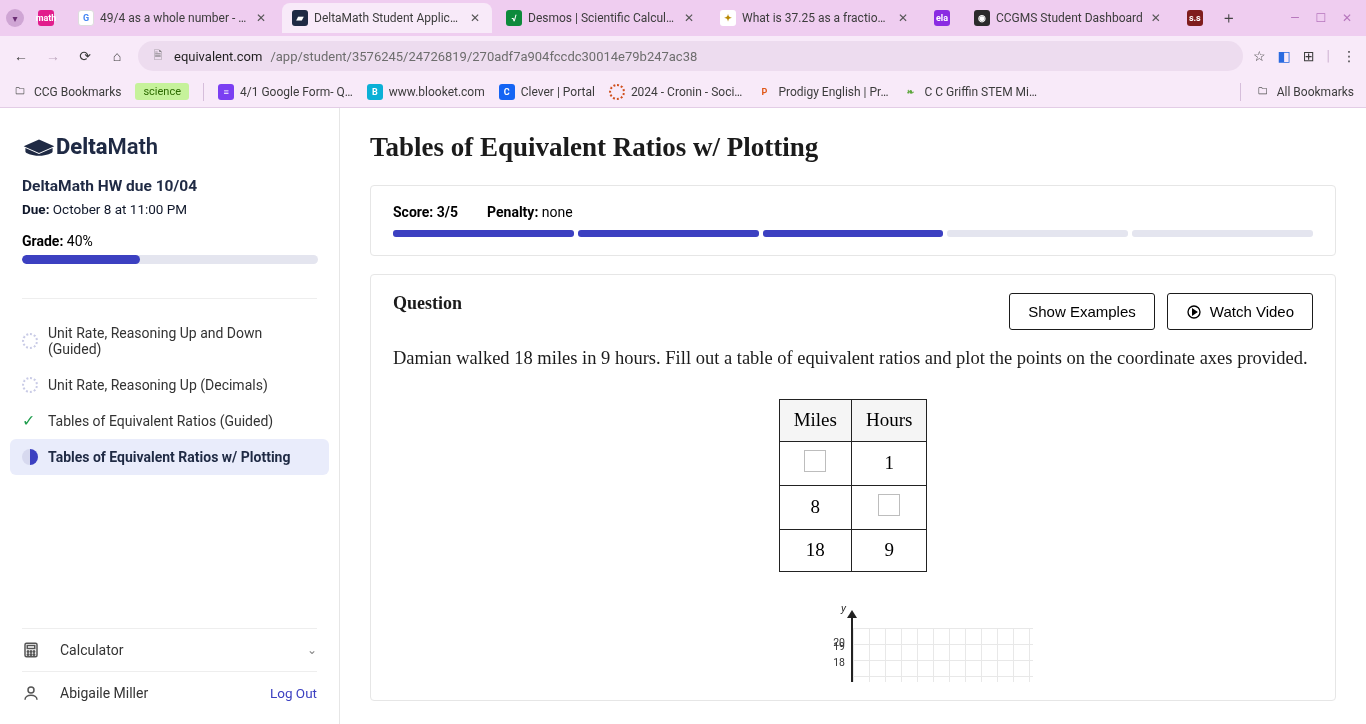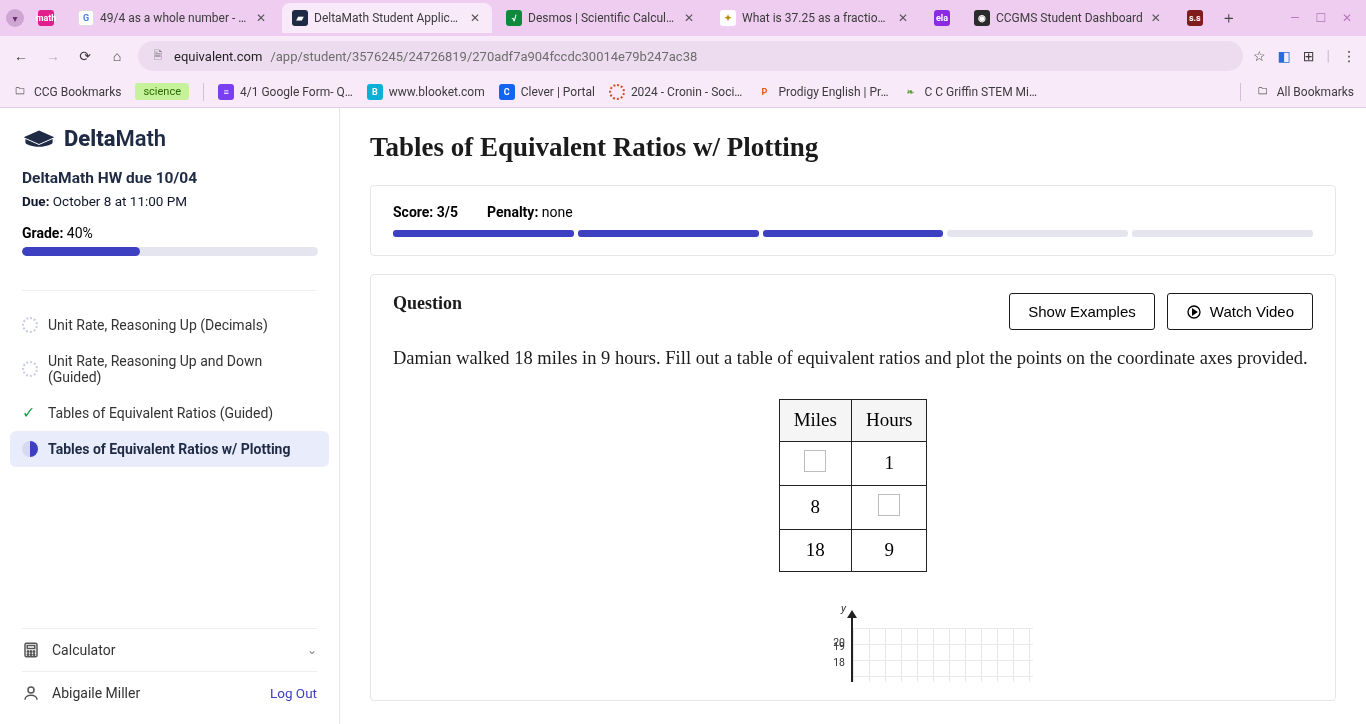--- a/index.html
+++ b/index.html
@@ -29,21 +29,21 @@
 
   .bookbar { display:flex; align-items:center; gap:14px; background:#f8eaf9; height:32px; padding:0 12px; font-size:12px; color:#3c3c3c; border-bottom:1px solid #e3cde6; }
   .bm { display:flex; align-items:center; gap:6px; white-space:nowrap; }
   .bm .bi { width:16px; height:16px; border-radius:3px; display:flex; align-items:center; justify-content:center; font-size:9px; font-weight:700; color:#fff;}
   .bookbar .spacer { flex:1; }
   .bookbar .divider { width:1px; height:18px; background:#d6bedb; }
 
   
   .page { flex:1; display:flex; background:#fff; overflow:hidden; }
   .sidebar { width:340px; border-right:1px solid #e6e6e6; display:flex; flex-direction:column; padding:18px 0 10px; }
-  .brand { display:flex; align-items:center; gap:8px; padding:0 22px 18px; color:#1f2a44; font-size:22px; font-weight:600; }
+  .brand { display:flex; align-items:flex-end; padding:0 22px 18px; color:#1f2a44; font-size:22px; font-weight:600;margin-top:8px; }
   .brand svg { width:34px; height:22px; }
   .brand .bold { font-weight:800; }
   .hw-block { padding:0 22px 18px; }
   .hw-title { font-weight:700; color:#1f2a44; font-size:15.5px; margin-bottom:6px;}
   .hw-row { font-size:13.5px; color:#0f172a; margin-bottom:2px;}
   .hw-row .label { font-weight:700; }
   .grade-row { font-size:14px; margin-top:16px; }
   .grade-row .label { font-weight:700;}
   .pbar { margin-top:6px; width:296px; height:9px; border-radius:5px; background:#e4e5ef; overflow:hidden; }
   .pbar > div { height:100%; background:#3c40c1; border-radius:5px; }
@@ -52,21 +52,21 @@
 
   .tasks { padding:0 10px; }
   .task { display:flex; align-items:center; gap:10px; padding:10px 12px; border-radius:6px; font-size:14px; color:#333; }
   .task.current { background:#e9ecfb; font-weight:700; color:#1f2a44;}
   .task-icon { width:16px; height:16px; }
   .circ-dotted { border:2px dotted #c9cbe6; border-radius:50%; width:16px; height:16px;}
   .check { color:#1f9d4d; font-size:16px; line-height:1; }
   .partial { width:16px; height:16px; border-radius:50%; background:conic-gradient(#3c40c1 0 180deg,#d7d9ef 180deg 360deg);}
 
   .sidebar-bottom { margin-top:auto; padding:0 22px; }
-  .sb-row { display:flex; align-items:center; gap:12px; padding:12px 0; font-size:14px; color:#333;}
+  .sb-row { display:flex; align-items:center; gap:20px; padding:12px 0; font-size:14px; color:#333;}
   .sb-row .chev { margin-left:auto; color:#888; font-size:12px;}
   .sb-row.user .logout { margin-left:auto; color:#3c40c1; font-size:13.5px; }
   .sb-row svg { width:18px; height:18px; }
   .sb-div { height:1px; background:#eee; }
 
   .main { flex:1; overflow:auto; padding:24px 30px; background:#fff; }
   .page-title { font-family: Georgia, 'Times New Roman', serif; font-size:27px; font-weight:700; color:#1b1b1b; margin-bottom:22px;}
   .card { border:1px solid #e6e6e6; border-radius:4px; padding:18px 22px; margin-bottom:18px; }
   .score-line { font-size:14px; display:flex; gap:29px; margin-bottom:10px;}
   .score-line .lab { font-weight:700;}
@@ -228,25 +228,25 @@
         <div class="pbar">
             <div style="width:40%"></div>
           </div>
       </div>
 
       <div class="divider-h"></div>
 
       <div class="tasks">
         <div class="task">
           <span class="task-icon circ-dotted"></span>
-          <span>Unit Rate, Reasoning Up (Decimals)</span>
+          <span>Unit Rate, Reasoning Up and Down (Guided)</span>
         </div>
         <div class="task">
           <span class="task-icon circ-dotted"></span>
-          <span>Unit Rate, Reasoning Up and Down (Guided)</span>
+          <span>Unit Rate, Reasoning Up (Decimals)</span>
         </div>
         <div class="task">
           <span class="task-icon check">✓</span>
           <span>Tables of Equivalent Ratios (Guided)</span>
         </div>
         <div class="task current">
           <span class="task-icon partial"></span>
           <span>Tables of Equivalent Ratios w/ Plotting</span>
         </div>
       </div>

